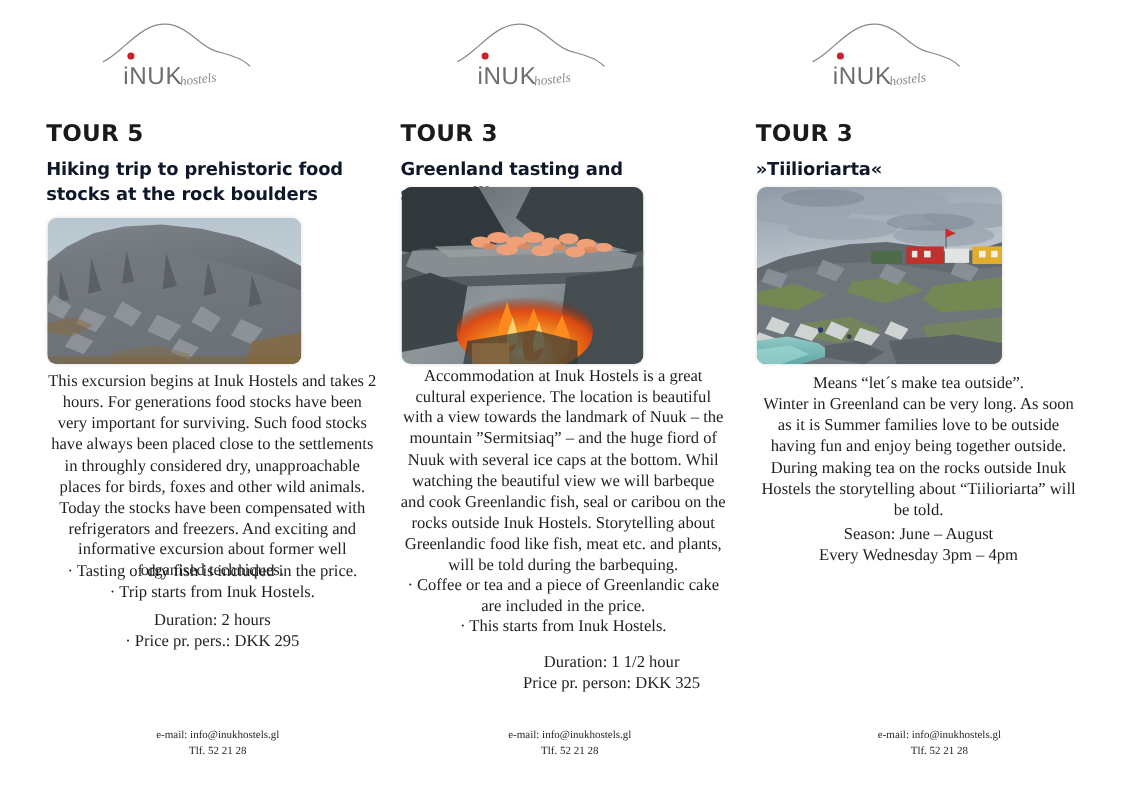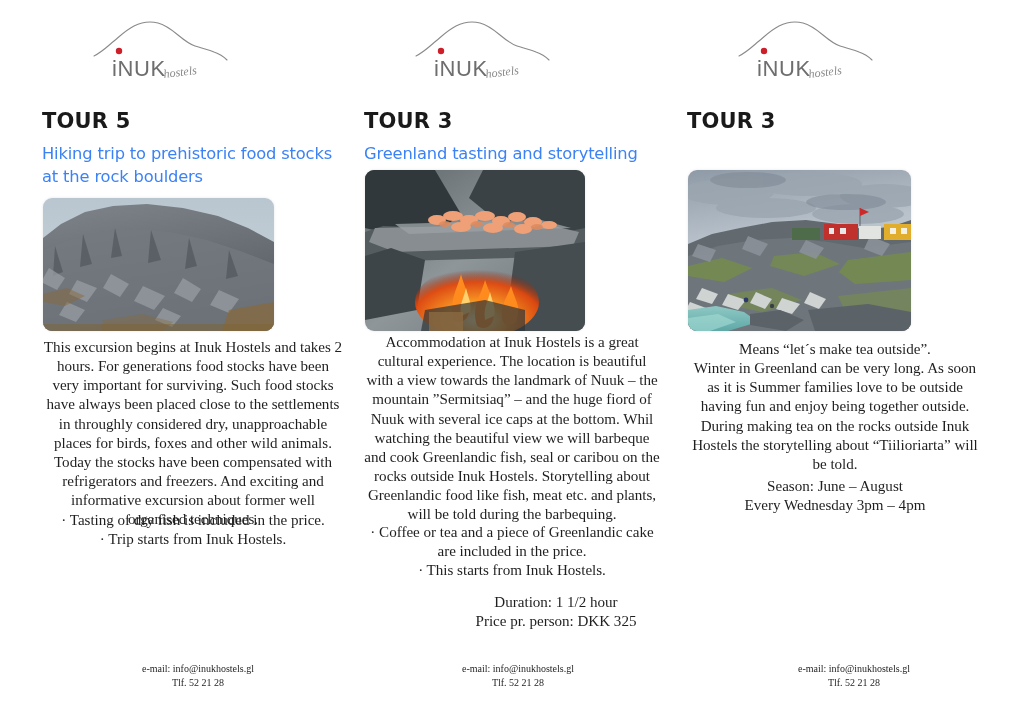--- a/index.html
+++ b/index.html
@@ -55,24 +55,24 @@
     color: #1a1a1a;
     margin: 0;
     line-height: 1.05;
   }
   .tour-title {
     position: absolute;
     top: 142px;
     left: 0;
     width: 300px;
     font-family: "DejaVu Sans", sans-serif;
-    font-weight: normal;
+    font-weight: bold;
     font-size: 16.3px;
     line-height: 1.42;
-    color: #3b82f6;
+    color: #0f172a;
     margin: 0;
     letter-spacing: -0.15px;
   }
 
   
   .photo {
     position: absolute;
     border-radius: 9px;
     overflow: hidden;
     box-shadow: 0 0 3px rgba(0,0,0,0.10);
@@ -183,20 +183,22 @@
           <path d="M186 112 l45 -8 l0 29 l-52 0 z" opacity="0.8"></path>
           <path d="M60 122 l40 -6 l30 8 l-10 9 l-62 0 z" opacity="0.45"></path>
         </g>
         <rect y="126" width="231" height="7" fill="#7d6536" opacity="0.55"></rect>
       </svg>
     </div>
 
     <p class="body-block" id="desc-1">This excursion begins at Inuk Hostels and takes 2 hours. For generations food stocks have been very important for surviving. Such food stocks have always been placed close to the settlements in throughly considered dry, unapproachable places for birds, foxes and other wild animals. Today the stocks have been compensated with refrigerators and freezers. And exciting and informative excursion about former well organised techniques.</p>
     <p class="body-block" id="bullets-1">· Tasting of dry fish is included in the price.
 · Trip starts from Inuk Hostels.</p>
+    <p class="body-block" id="details-1">Duration: 2 hours
+· Price pr. pers.: DKK 295</p>
   </div>
 
   <div class="column" id="col-2">
 
     <div class="logo">
       <svg viewBox="0 0 150 70" xmlns="http://www.w3.org/2000/svg">
         <path d="M4 48 C12 44 18 38 24 33 C30 28 36 22 44 18 C52 14 60 13 68 15 C76 17 82 22 88 27 C94 32 99 36 105 38 C111 40 117 41 124 44 C130 46 134 49 137 52" fill="none" stroke="#8a8a8a" stroke-width="1.1" stroke-linecap="round"></path>
         <circle cx="29" cy="43" r="3.2" fill="#cc1f2a"></circle>
         <text x="22" y="68" font-family="Liberation Sans, sans-serif" font-size="22" fill="#6e6e6e" letter-spacing="0.6">iNUK</text>
         <text x="74" y="70" font-family="Liberation Serif, serif" font-style="italic" font-size="12" fill="#8a8a8a" transform="rotate(-7 74 70)">hostels</text>
@@ -275,20 +277,21 @@
     <div class="logo">
       <svg viewBox="0 0 150 70" xmlns="http://www.w3.org/2000/svg">
         <path d="M4 48 C12 44 18 38 24 33 C30 28 36 22 44 18 C52 14 60 13 68 15 C76 17 82 22 88 27 C94 32 99 36 105 38 C111 40 117 41 124 44 C130 46 134 49 137 52" fill="none" stroke="#8a8a8a" stroke-width="1.1" stroke-linecap="round"></path>
         <circle cx="29" cy="43" r="3.2" fill="#cc1f2a"></circle>
         <text x="22" y="68" font-family="Liberation Sans, sans-serif" font-size="22" fill="#6e6e6e" letter-spacing="0.6">iNUK</text>
         <text x="74" y="70" font-family="Liberation Serif, serif" font-style="italic" font-size="12" fill="#8a8a8a" transform="rotate(-7 74 70)">hostels</text>
       </svg>
     </div>
 
     <h2 class="tour-label">TOUR 3</h2>
+    <h3 class="tour-title">»Tiilioriarta«</h3>
 
     <div class="photo" id="photo-3">
       <svg viewBox="0 0 223 161" preserveAspectRatio="none" xmlns="http://www.w3.org/2000/svg">
         <defs>
           <linearGradient id="sky3" x1="0" y1="0" x2="0.2" y2="1">
             <stop offset="0" stop-color="#8e9aa6"></stop>
               <stop offset="0.45" stop-color="#b9c2cb"></stop>
               <stop offset="1" stop-color="#cdd5dc"></stop>
           </linearGradient>
           <linearGradient id="water3" x1="0" y1="0" x2="0" y2="1">

